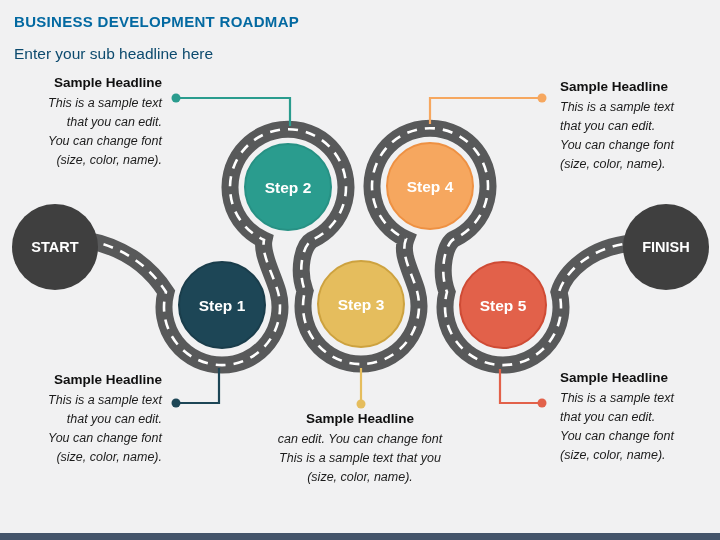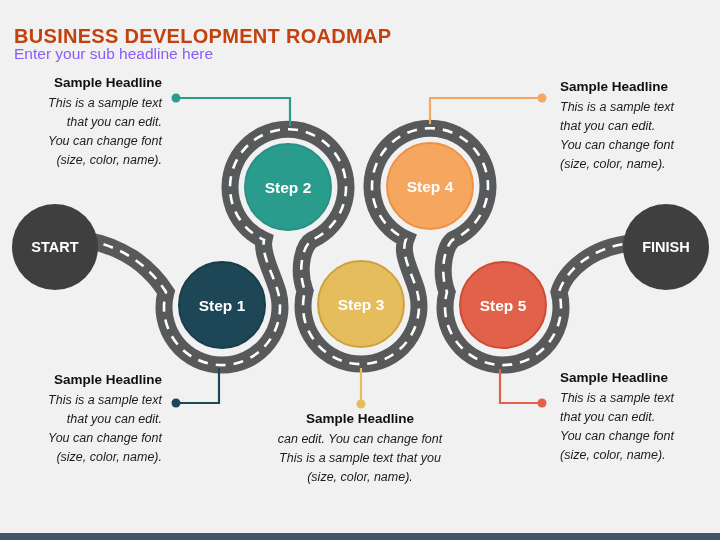--- a/index.html
+++ b/index.html
@@ -4,27 +4,26 @@
 <style>
   html,body{margin:0;padding:0;}
   body{
     width:720px;height:540px;position:relative;overflow:hidden;
     font-family:"Liberation Sans",sans-serif;background:#f1f1f2;
   }
   .slide{position:absolute;inset:0;}
   svg.stage{position:absolute;left:0;top:0;}
   .title{
     position:absolute;left:14px;top:13px;
-    font-size:20px;font-weight:bold;color:#c2410c;letter-spacing:.3px;
+    font-size:15px;font-weight:bold;color:#0369a1;letter-spacing:.3px;
     white-space:nowrap;
-    margin-top:12px;
   }
   .subtitle{
     position:absolute;left:14px;top:45px;
-    font-size:15.5px;color:#8b5cf6;white-space:nowrap;
+    font-size:15.5px;color:#0c4a6e;white-space:nowrap;
   }
   .callout{position:absolute;width:172px;}
   .callout .hl{font-size:13.5px;font-weight:bold;color:#101010;margin:0 0 4px 0;}
   .callout .ln{font-size:12.5px;font-style:italic;color:#1c1c1c;line-height:19px;}
   .align-right{text-align:right;}
   .align-left{text-align:left;}
   .align-center{text-align:center;}
   .c-top-left{right:558px;top:75px;}
   .c-top-right{left:560px;top:79px;}
   .c-bottom-left{right:558px;top:372px;}

